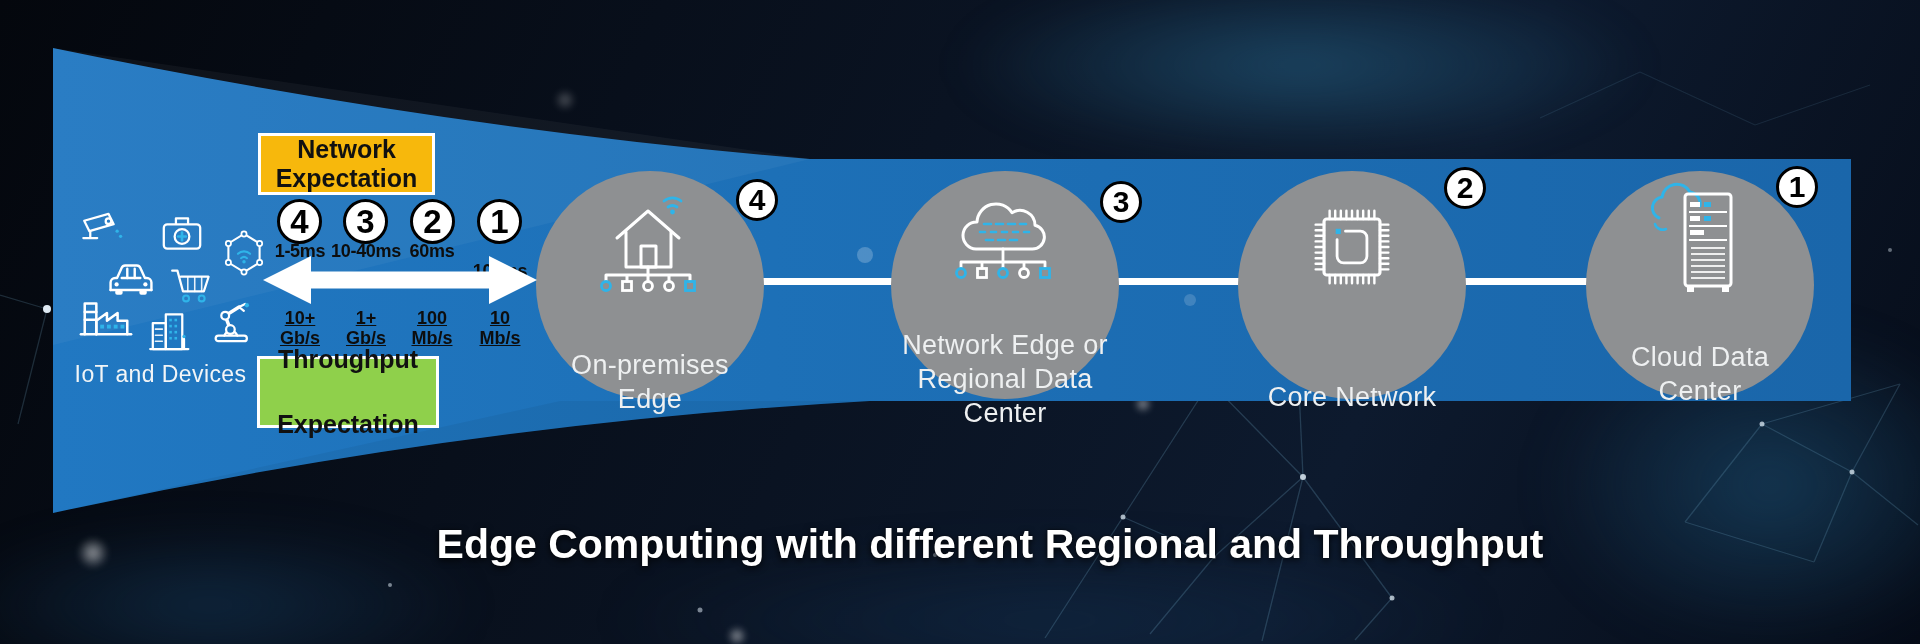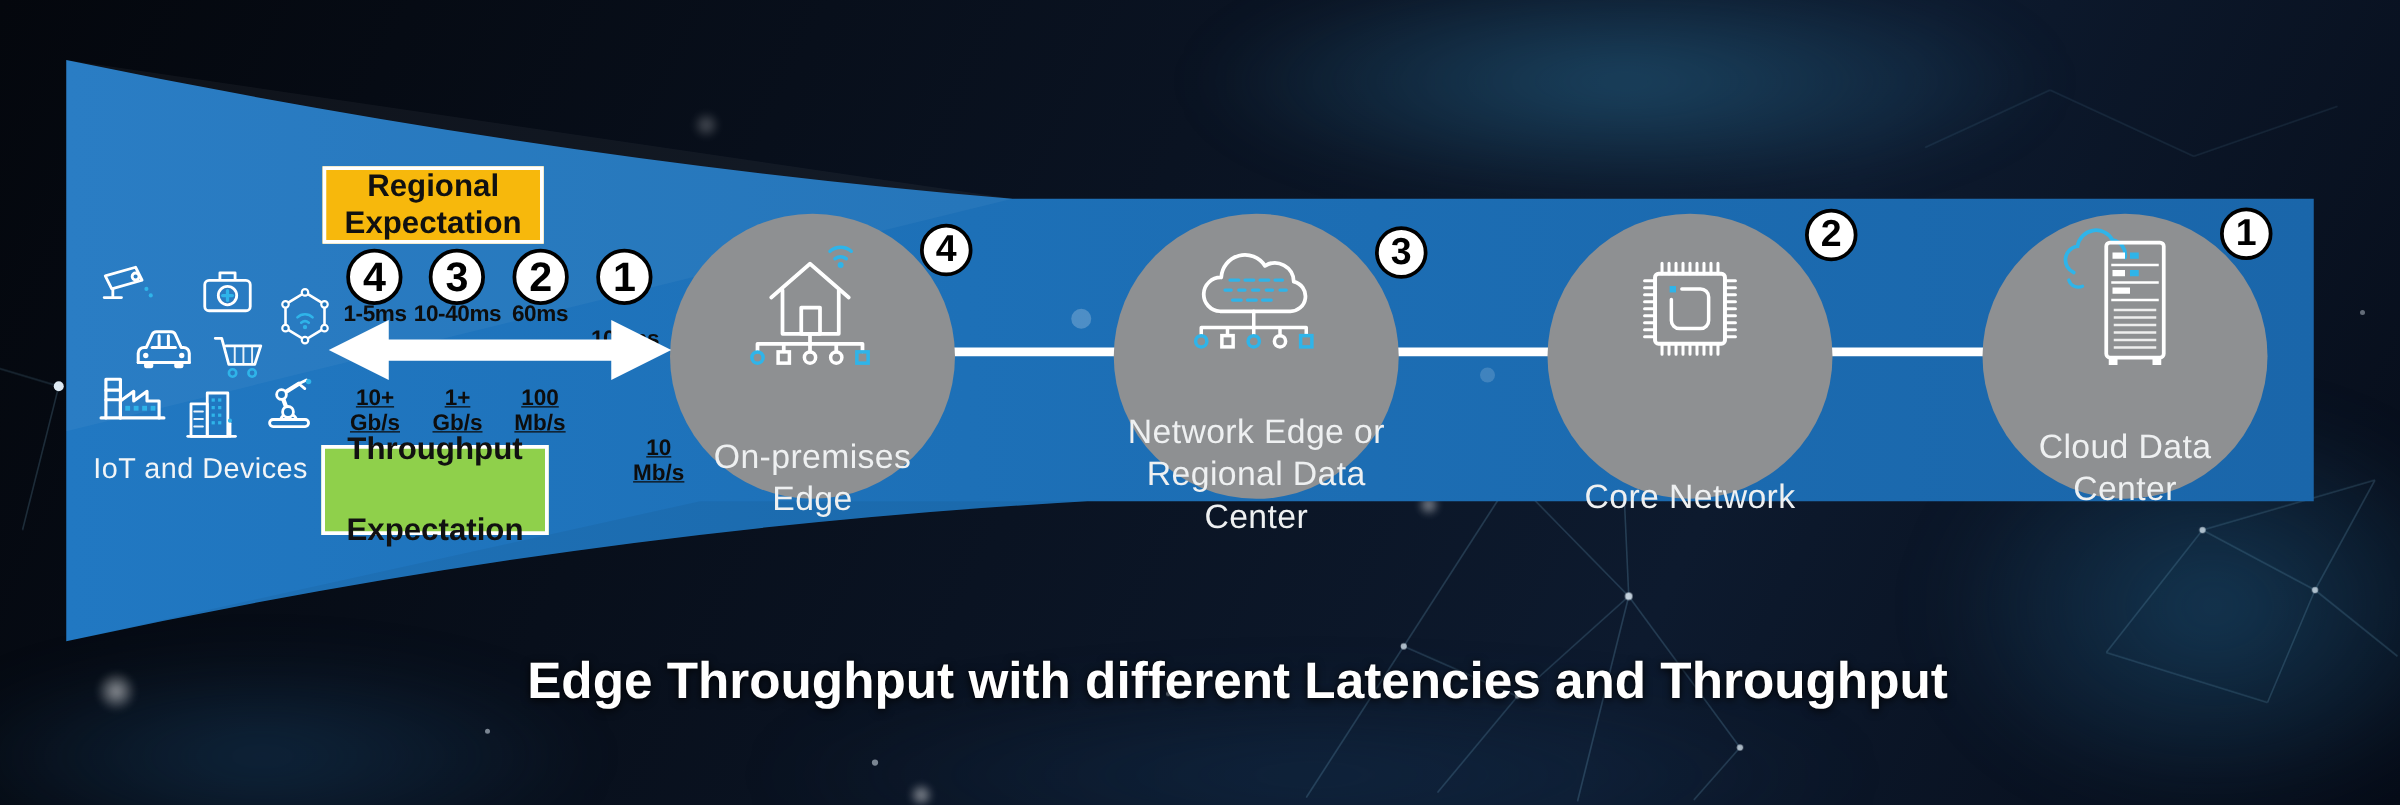--- a/index.html
+++ b/index.html
@@ -265,21 +265,21 @@
       <circle cx="27" cy="41" r="5" stroke-width="2.6" fill="#1e74bb"></circle>
       <circle cx="21" cy="25" r="4.5" stroke-width="2.6" fill="#1e74bb"></circle>
       <path d="M37,15 l7,-3.5 M37,15 l5.5,4.5" stroke-width="2.6"></path>
     </g>
     <circle cx="46" cy="13" r="2.5" fill="#2fb4e9"></circle>
   </svg>
 
   <div class="iot-label">IoT and Devices</div>
 
   <div class="note-box latency-box">
-    <div>Regional</div>
+    <div>Network</div>
     <div>Expectation</div>
   </div>
 
   <div class="note-box throughput-box">
     <div>Throughput</div>
     <div>Expectation</div>
   </div>
 
   <div class="rank-badge" style="left:277px;top:199px;">
       <span>4</span>
@@ -308,21 +308,21 @@
     <div>Gb/s</div>
   </div>
   <div class="tp-value" style="left:321px;">
     <div>1+</div>
     <div>Gb/s</div>
   </div>
   <div class="tp-value" style="left:387px;">
     <div>100</div>
     <div>Mb/s</div>
   </div>
-  <div class="tp-value" style="left:482px;margin-top:40px;">
+  <div class="tp-value" style="left:455px;">
     <div>10</div>
     <div>Mb/s</div>
   </div>
 
   <div class="connector" style="left:762px;width:131px;"></div>
   <div class="connector" style="left:1117px;width:123px;"></div>
   <div class="connector" style="left:1464px;width:124px;"></div>
 
   <div class="stage-circle" style="left:536px;"></div>
   <svg class="stage-icon" style="left:591px;top:184px;" width="118" height="112" viewBox="0 0 118 112">
@@ -420,15 +420,15 @@
     </g>
   </svg>
   <div class="stage-label" style="left:1586px;top:340px;">
     <div>Cloud Data</div>
     <div>Center</div>
   </div>
   <div class="stage-badge" style="left:1776px;top:166px;">
       <span>1</span>
     </div>
 
-  <div class="main-title">Edge Throughput with different Latencies and Throughput</div>
+  <div class="main-title">Edge Computing with different Regional and Throughput</div>
 
 </div>
 
 </body></html>

